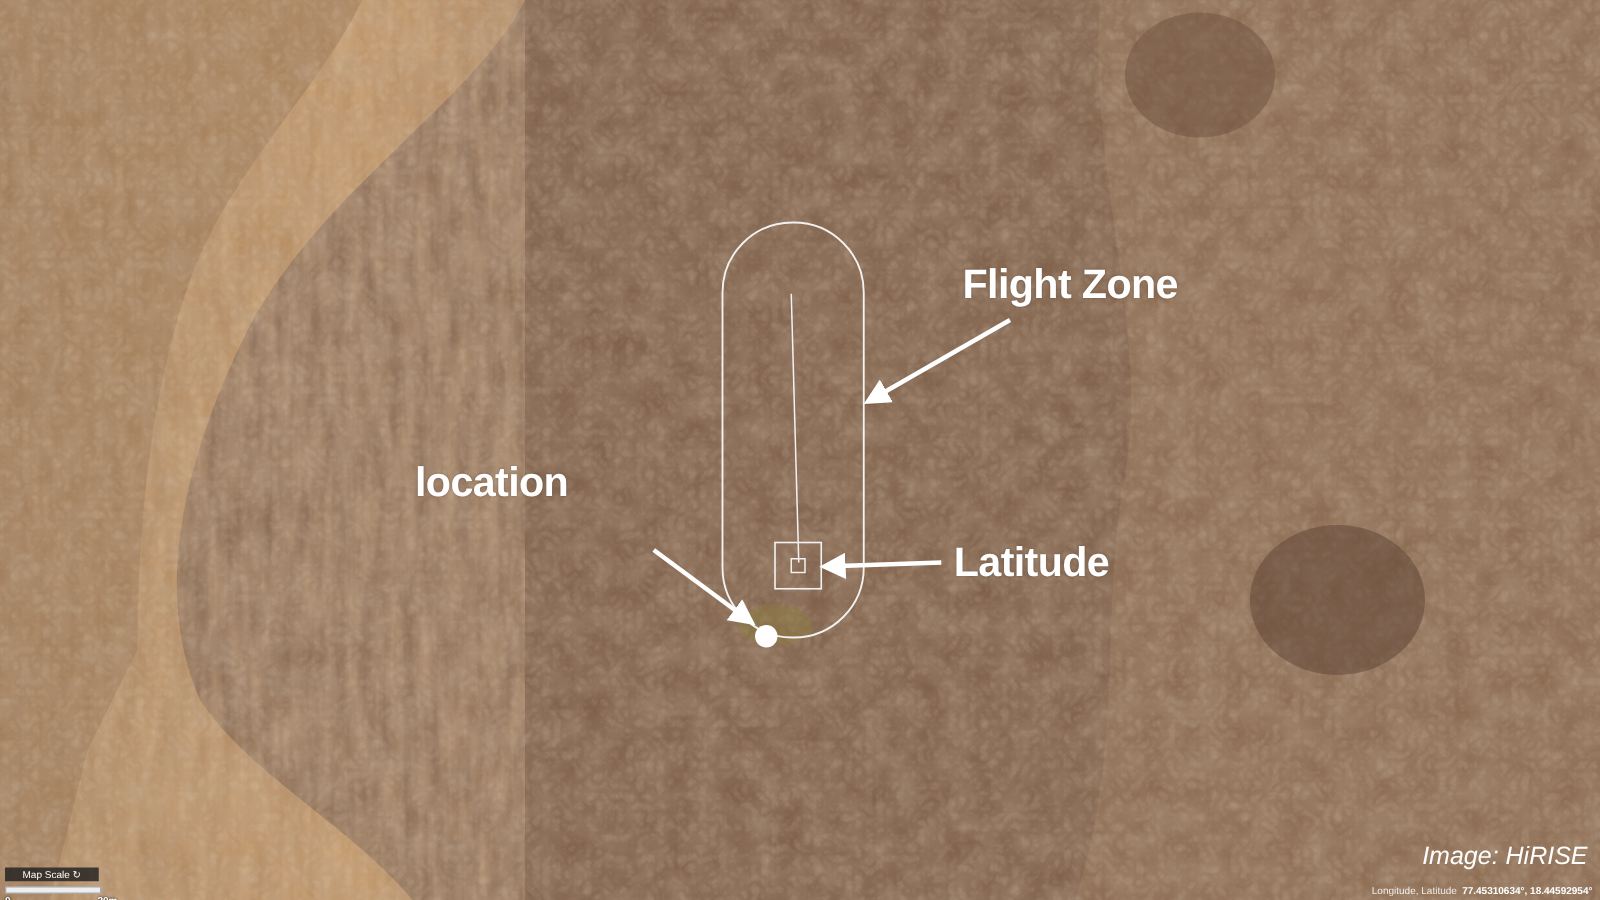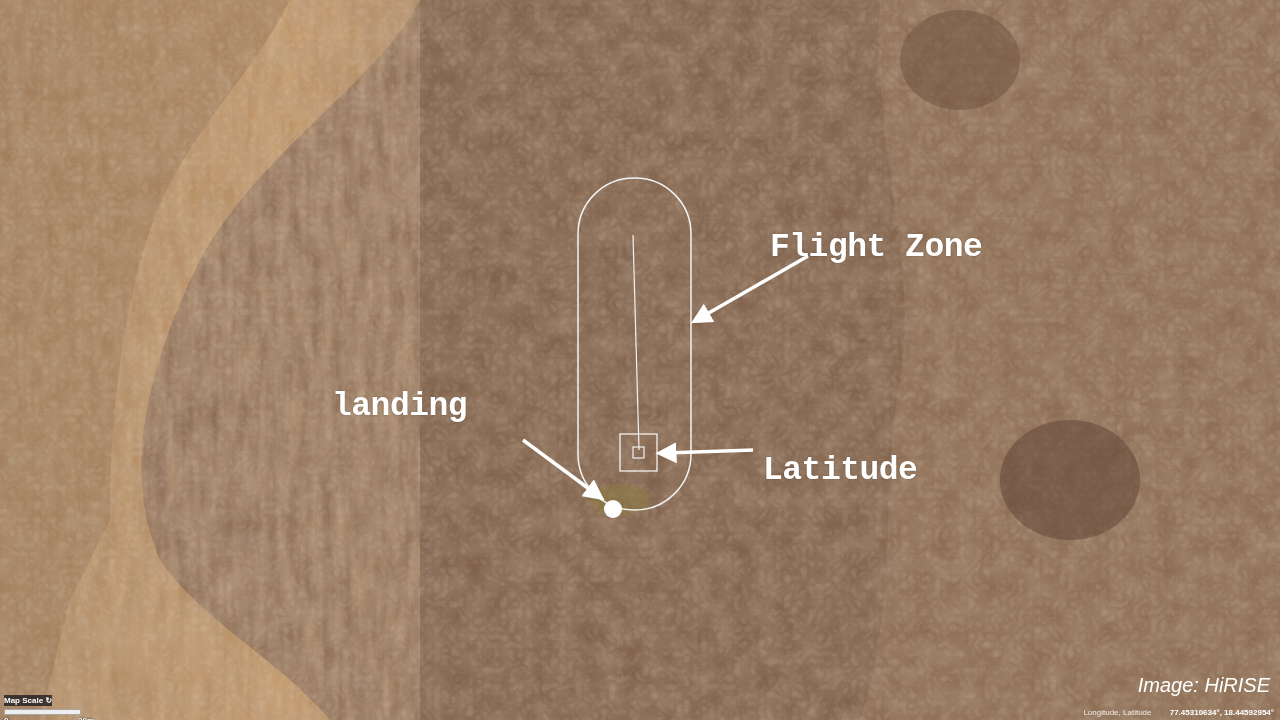--- a/index.html
+++ b/index.html
@@ -1,25 +1,25 @@
 <!DOCTYPE html>
 <html><head>
 <meta charset="utf-8">
 <style>
   html,body{margin:0;padding:0;}
   body{width:1280px;height:720px;overflow:hidden;position:relative;background:#7a5c46;font-family:"Liberation Sans",sans-serif;}
   .terrain{position:absolute;inset:0;}
   .overlay{position:absolute;inset:0;}
-  .label{position:absolute;color:#fff;font-family:Liberation Mono, monospace;font-weight:bold;font-size:33px;line-height:52px;letter-spacing:-0.5px;text-shadow:0 0 2px rgba(0,0,0,0.25);margin-top:21px;}
+  .label{position:absolute;color:#fff;font-family:Liberation Sans, sans-serif;font-weight:bold;font-size:33px;line-height:52px;letter-spacing:-0.5px;text-shadow:0 0 2px rgba(0,0,0,0.25);}
   .credit{position:absolute;right:10px;top:674px;color:#fff;font-family:Liberation Sans, sans-serif;font-style:italic;font-size:20px;}
   .coords{position:absolute;right:6px;bottom:3px;color:#fff;font-size:8px;white-space:nowrap;}
   .coords .k{opacity:0.85;text-align:right;}
-  .coords .v{font-weight:bold;margin-left:16px;}
+  .coords .v{font-weight:bold;margin-left:2px;}
   .scale{position:absolute;left:4px;top:689px;width:78px;}
-  .scale-title{display:inline-block;background:rgba(30,30,30,0.8);color:#fff;font-size:8px;padding:1px 0;font-weight:bold;}
+  .scale-title{display:inline-block;background:rgba(30,30,30,0.8);color:#fff;font-size:8px;padding:1px 14px;}
   .scale-bar{height:4px;background:#eee;margin-top:2px;width:75px;border:1px solid rgba(0,0,0,0.3);}
   .scale-ticks{display:flex;justify-content:space-between;color:#fff;font-size:8px;font-weight:bold;margin-top:1px;width:90px;text-shadow:0 0 2px #000;}
 </style>
 </head>
 <body>
 
 <svg class="terrain" width="1280" height="720" viewBox="0 0 1280 720">
   <defs>
     <filter id="grain" x="0" y="0" width="100%" height="100%">
       <feTurbulence type="fractalNoise" baseFrequency="0.045" numOctaves="4" seed="7" result="n"></feTurbulence>
@@ -73,21 +73,21 @@
   <circle cx="613" cy="509" r="9" fill="#fff"></circle>
 
   <line x1="808" y1="256" x2="700" y2="318" stroke="#fff" stroke-width="3.5" marker-end="url(#arrow)"></line>
   <line x1="753" y1="450" x2="666" y2="453" stroke="#fff" stroke-width="3.5" marker-end="url(#arrow)"></line>
   <line x1="523" y1="440" x2="596" y2="494" stroke="#fff" stroke-width="3.5" marker-end="url(#arrow)"></line>
 </svg>
 
 <div class="label" style="left:770px;top:201px;">Flight Zone</div>
 <div class="label" style="left:763px;top:424px;">Latitude</div>
 <div class="label" style="left:332px;top:360px;">
-  <div>landing</div>
+  <div>location</div>
 </div>
 
 <div class="credit">Image: HiRISE</div>
 
 <div class="coords">
   <span class="k">Longitude, Latitude</span>
   <span class="v">77.45310634°, 18.44592954°</span>
 </div>
 
 <div class="scale">

